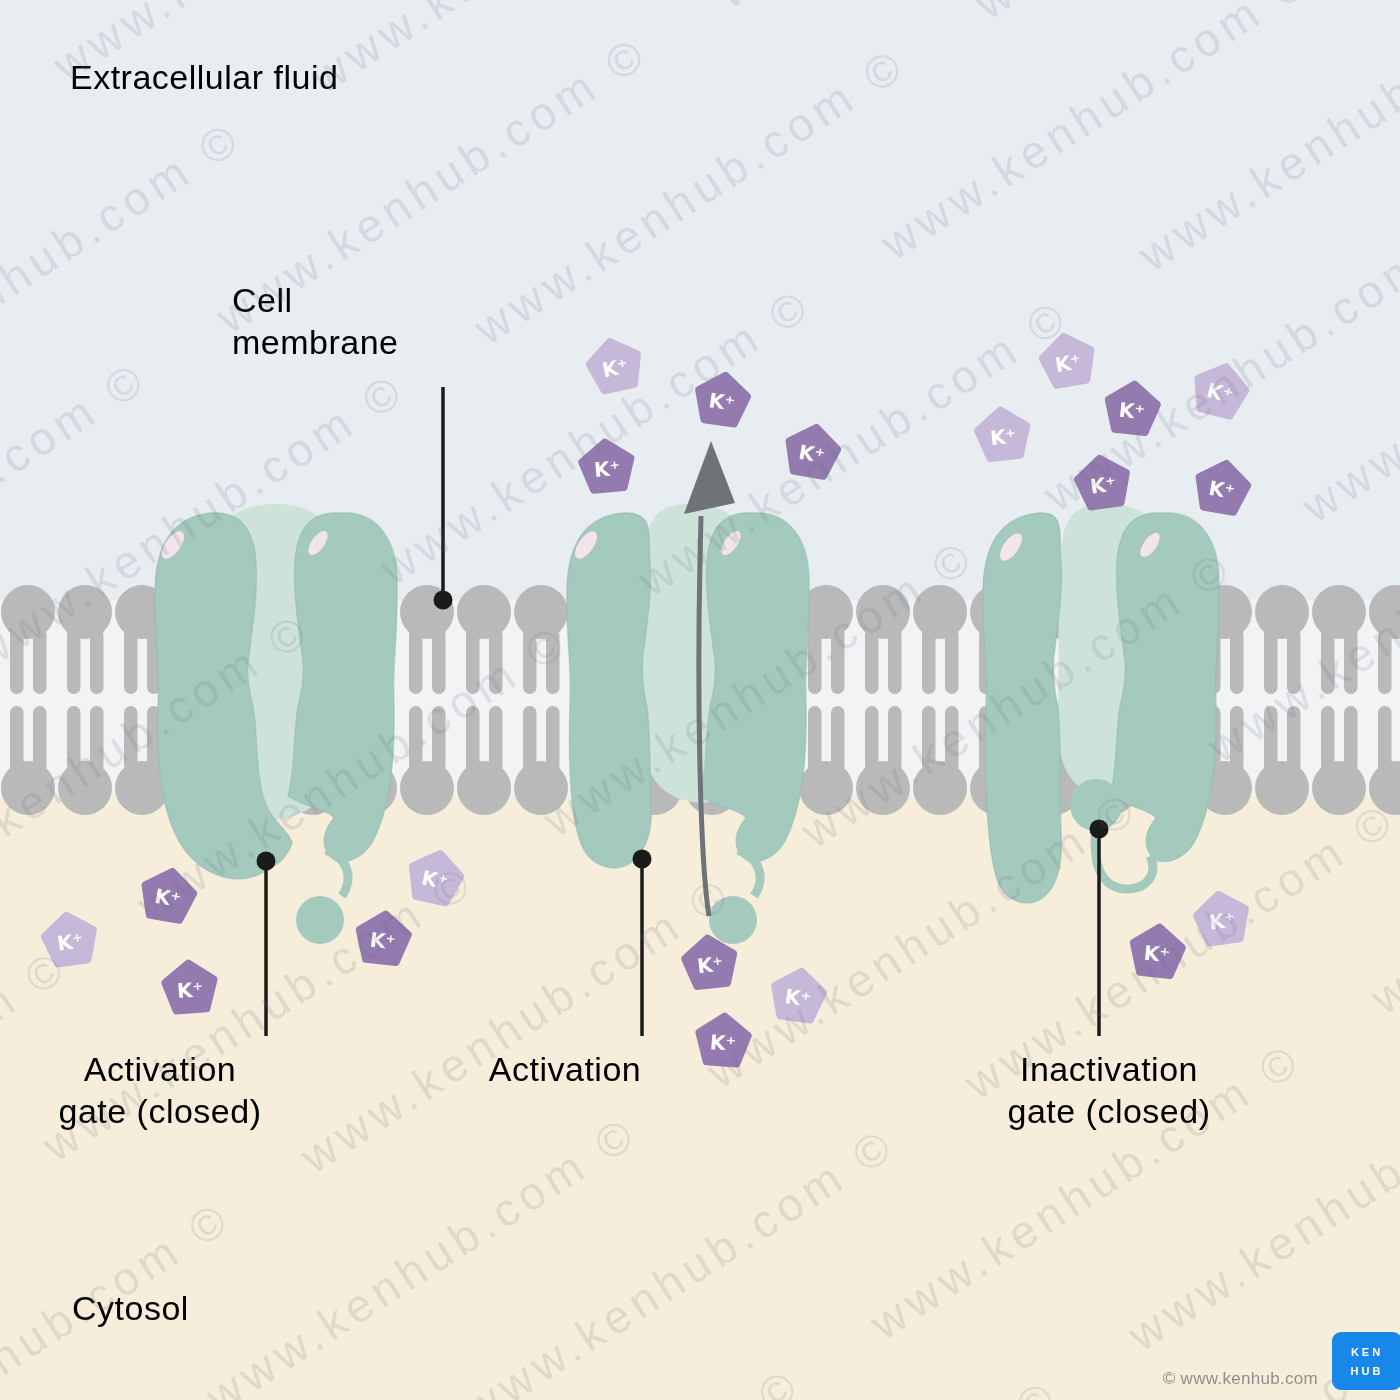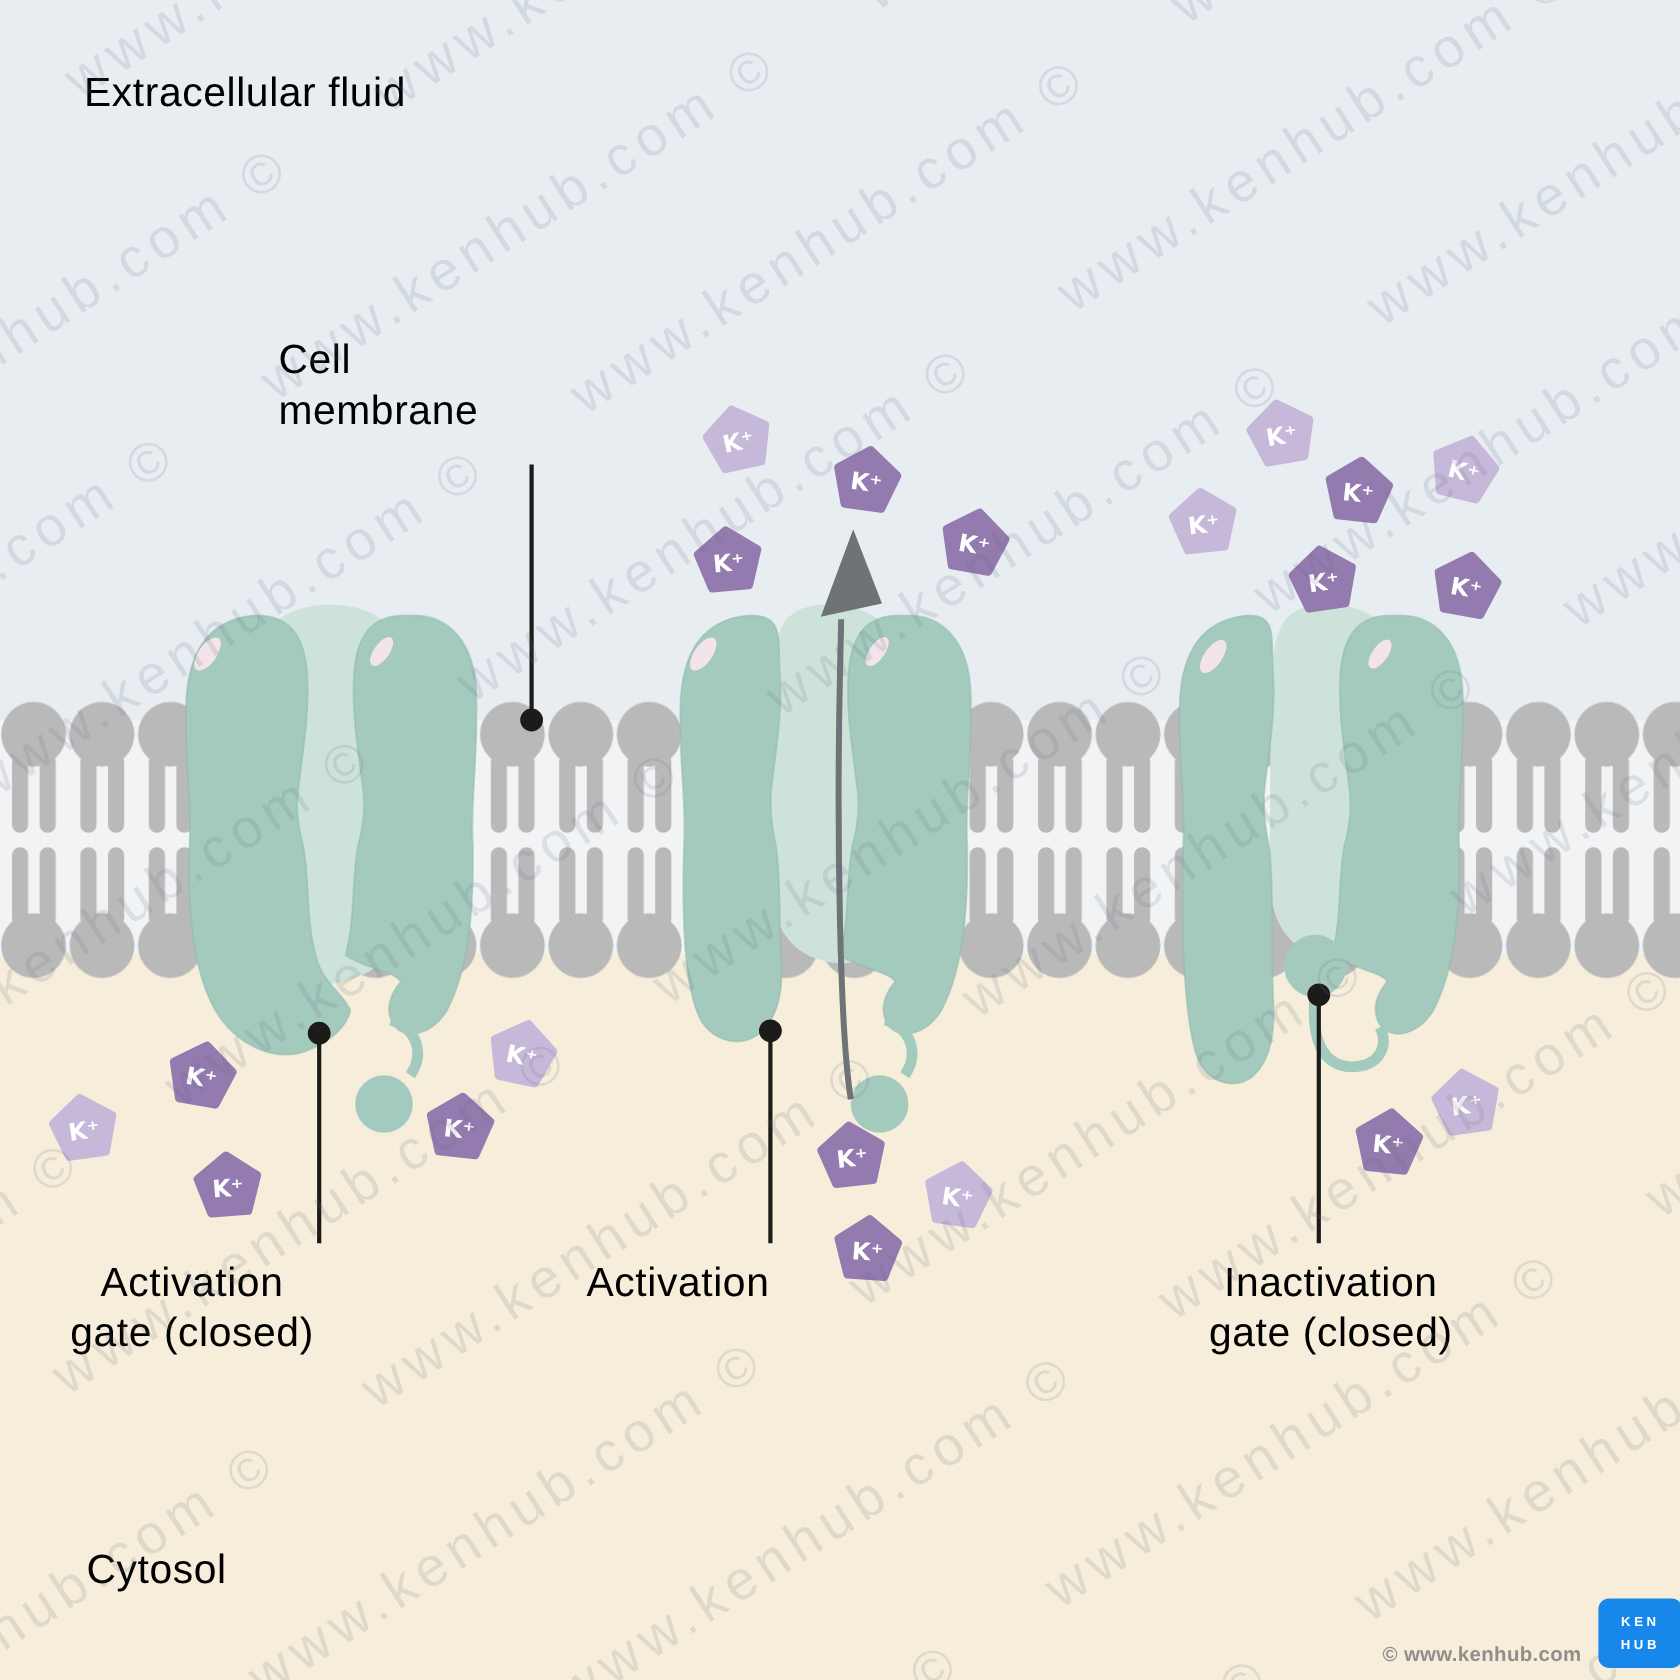--- a/index.html
+++ b/index.html
@@ -18,21 +18,21 @@
   .lbl-gate3{left:939px}
 
   .wm{position:absolute;left:0;top:0;width:1400px;height:1400px;overflow:hidden;
       pointer-events:none;z-index:6}
   .wm-inner{position:absolute;left:-430px;top:-430px;width:2400px;height:2400px;
             transform:rotate(-33deg)}
   .wm-row{white-space:nowrap;font-size:46px;letter-spacing:6px;
           color:rgba(108,115,129,.16);height:150px;line-height:150px}
 
   .copyright{position:absolute;z-index:7;right:82px;top:1369px;font-size:17px;
-             color:#8f8f8c;font-weight:700;letter-spacing:.3px}
+             color:#8f8f8c;font-weight:400;letter-spacing:.3px}
   .logo{position:absolute;z-index:7;left:1332px;top:1332px;width:70px;height:58px;
         border-radius:9px;background:#1887ea;color:#fff;font-weight:700;
         font-size:11px;letter-spacing:3px;text-align:center;line-height:19px;
         padding-top:11px;box-sizing:border-box}
   .ion-text{font-family:"DejaVu Sans",sans-serif;font-size:20px;font-weight:700;fill:#ffffff}
 </style>
 </head>
 <body>
 
 <div class="stage">

